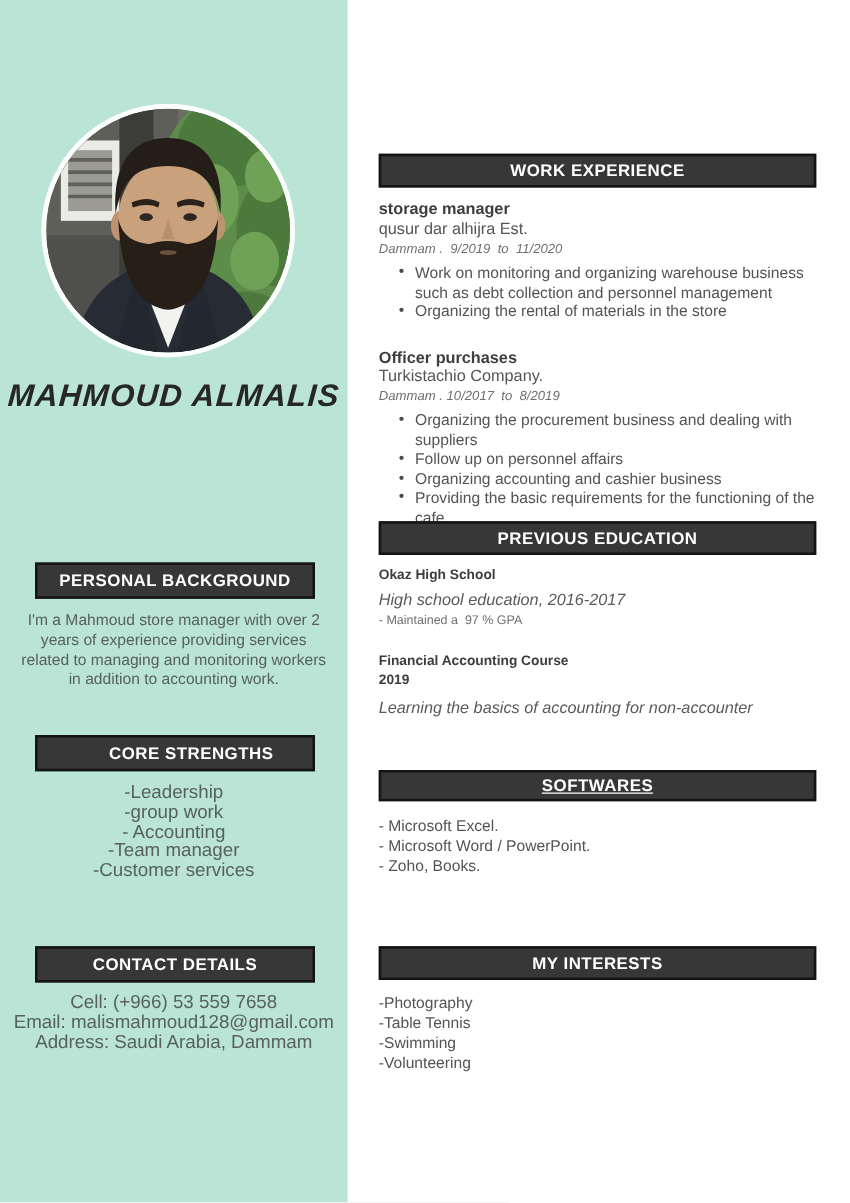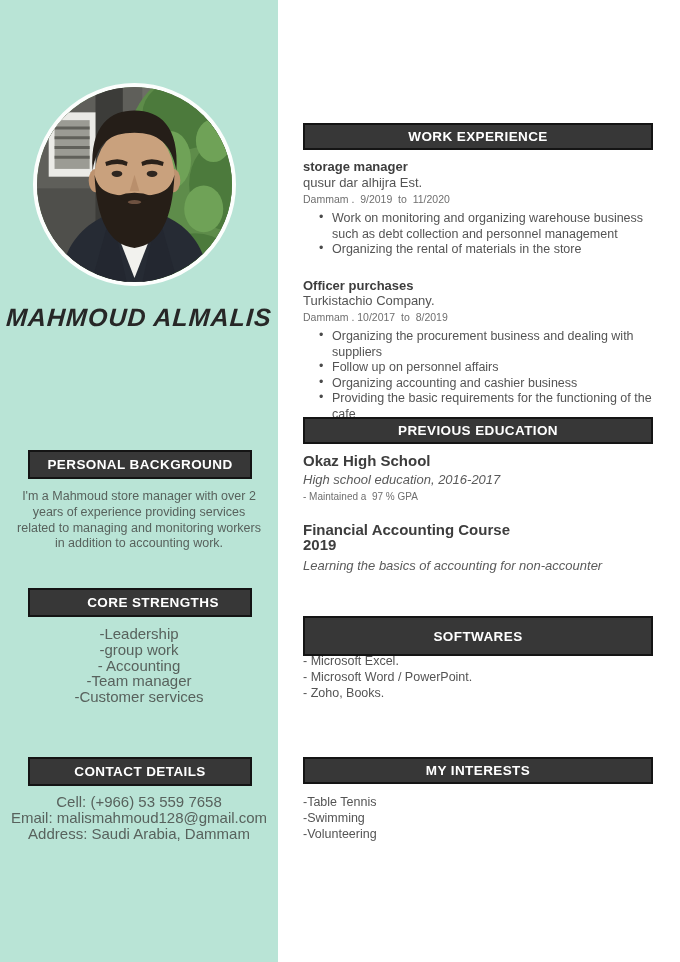--- a/index.html
+++ b/index.html
@@ -25,26 +25,26 @@
   .side-list{position:absolute;left:0;width:278px;text-align:center;list-style:none;
     font-size:15px;line-height:15.8px;color:var(--body-text);}
   .cs-list{top:626px;}
   .cd-list{top:794px;line-height:16px;}
   .main{position:absolute;left:303px;top:0;width:352px;}
   .main-header{position:absolute;left:0;width:350px;height:27px;background:var(--bar-bg);
     border:2px solid var(--bar-border);color:var(--bar-text);display:flex;align-items:center;justify-content:center;
     font-size:13.5px;font-weight:700;letter-spacing:0.4px;}
   .role{position:absolute;left:0;font-size:13px;font-weight:700;color:var(--heading-text);}
   .company{position:absolute;left:0;font-size:13px;color:var(--main-body-text);}
-  .meta{position:absolute;left:0;font-size:10.5px;color:var(--meta-text);white-space:pre-wrap;}
+  .meta{position:absolute;left:0;font-size:10.5px;font-style:italic;color:var(--meta-text);white-space:pre-wrap;}
   .bullets{position:absolute;left:16px;width:336px;list-style:none;font-size:12.5px;
     line-height:15.5px;color:var(--main-body-text);}
   .bullets li{position:relative;padding-left:13px;}
   .bullets li::before{content:"\2022";position:absolute;left:0;top:-1px;color:#4a4a4a;}
-  .school{position:absolute;left:0;font-size:15px;font-weight:700;color:var(--heading-text);line-height:15.5px;}
+  .school{position:absolute;left:0;font-size:11px;font-weight:700;color:var(--heading-text);line-height:15.5px;}
   .edu-detail{position:absolute;left:0;font-size:13px;font-style:italic;color:#5a5a5a;}
   .edu-note{position:absolute;left:0;font-size:10px;color:var(--meta-text);white-space:pre-wrap;}
   .plain-list{position:absolute;left:0;width:352px;list-style:none;font-size:12.5px;
     line-height:16px;color:var(--main-body-text);}
 </style>
 </head>
 <body>
 
 <div class="page">
 
@@ -164,32 +164,33 @@
     </div>
 
     <div class="school" style="top:453px;">Okaz High School</div>
     <div class="edu-detail" style="top:472px;">High school education, 2016-2017</div>
     <div class="edu-note" style="top:491px;">- Maintained a  97 % GPA</div>
 
     <div class="school" style="top:522px;">Financial Accounting Course</div>
     <div class="school" style="top:537px;">2019</div>
     <div class="edu-detail" style="top:558px;">Learning the basics of accounting for non-accounter</div>
 
-    <div class="main-header" style="top:616px;height:40px;">
+    <div class="main-header" style="top:616px;height:25px;text-decoration:underline;">
       <span>SOFTWARES</span>
     </div>
     <ul class="plain-list" style="top:653px;">
       <li>- Microsoft Excel.</li>
       <li>- Microsoft Word  / PowerPoint.</li>
       <li>- Zoho, Books.</li>
     </ul>
 
     <div class="main-header" style="top:757px;">
       <span>MY INTERESTS</span>
     </div>
     <ul class="plain-list" style="top:794px;">
+      <li>-Photography</li>
       <li>-Table Tennis</li>
       <li>-Swimming</li>
       <li>-Volunteering</li>
     </ul>
   </div>
 
 </div>
 
 </body></html>

